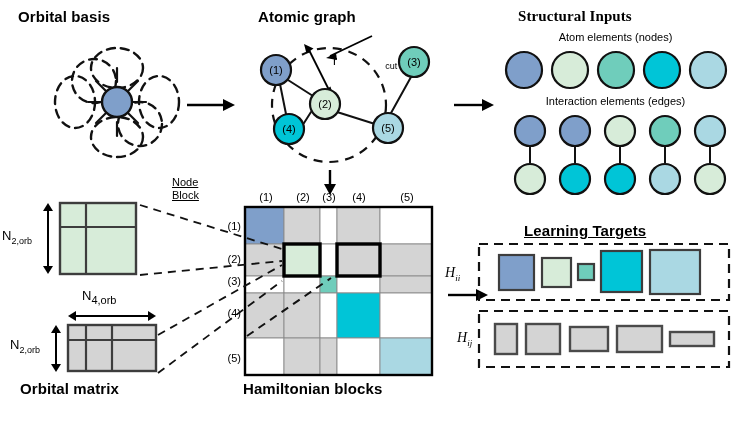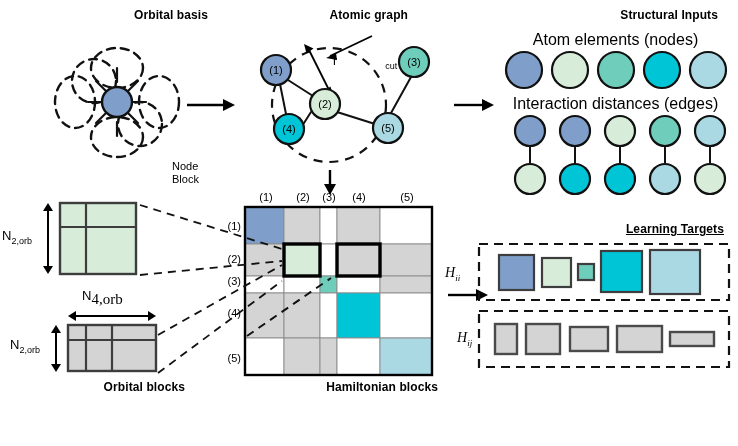--- a/index.html
+++ b/index.html
@@ -1,20 +1,20 @@
 <!DOCTYPE html>
 <html><head>
 <meta charset="utf-8">
 <style>
   html,body{margin:0;padding:0;background:#fff;}
   body{width:738px;height:446px;position:relative;overflow:hidden;
        font-family:"Liberation Sans",sans-serif;color:#000;}
   .abs{position:absolute;}
-  .ttl{font-weight:bold;font-size:12px;text-align:right;letter-spacing:.1px;}
-  .sub{font-size:16px;text-align:center;}
+  .ttl{font-weight:bold;font-size:15px;text-align:left;letter-spacing:.1px;}
+  .sub{font-size:11px;text-align:center;}
   svg{display:block;overflow:visible;}
   .nolbl{font-size:11px;line-height:13px;}
   .itx{font-family:"Liberation Serif",serif;font-style:italic;font-size:14px;}
   .itx sub{font-size:9px;font-style:italic;}
 </style>
 </head>
 <body>
 
 <div class="abs ttl" style="left:18px;top:8px;width:190px;">Orbital basis</div>
 
@@ -91,34 +91,34 @@
   <span>r</span><sub style="font-size:9px;margin-left:48px;">cut</sub>
 </div>
 
 <div class="abs" style="left:452px;top:95px;">
 <svg width="44" height="20" viewBox="0 0 44 20">
   <line x1="2" y1="10" x2="32" y2="10" stroke="#000" stroke-width="2.4"></line>
   <path d="M30 4 L42 10 L30 16 Z" fill="#000"></path>
 </svg>
 </div>
 
-<div class="abs ttl" style="left:518px;top:8px;width:200px;">Structural Inputs</div>
+<div class="abs ttl" style="left:518px;top:8px;width:200px;font-family:Liberation Serif, serif;">Structural Inputs</div>
 <div class="abs sub" style="left:493px;top:31px;width:245px;">Atom elements (nodes)</div>
 
 <div class="abs" style="left:502px;top:50px;">
 <svg width="230" height="40" viewBox="0 0 230 40">
   <circle cx="22" cy="20" r="18" fill="#7f9fca" stroke="#111" stroke-width="2.2"></circle>
   <circle cx="68" cy="20" r="18" fill="#d7ecd9" stroke="#111" stroke-width="2.2"></circle>
   <circle cx="114" cy="20" r="18" fill="#6fcdbb" stroke="#111" stroke-width="2.2"></circle>
   <circle cx="160" cy="20" r="18" fill="#00c5d7" stroke="#111" stroke-width="2.2"></circle>
   <circle cx="206" cy="20" r="18" fill="#aad8e3" stroke="#111" stroke-width="2.2"></circle>
 </svg>
 </div>
 
-<div class="abs sub" style="left:493px;top:95px;width:245px;">Interaction distances (edges)</div>
+<div class="abs sub" style="left:493px;top:95px;width:245px;">Interaction elements (edges)</div>
 
 <div class="abs" style="left:508px;top:115px;">
 <svg width="225" height="65" viewBox="0 0 225 65">
   <g stroke="#111" stroke-width="2">
     <line x1="22" y1="32" x2="22" y2="48"></line>
     <line x1="67" y1="32" x2="67" y2="48"></line>
     <line x1="112" y1="32" x2="112" y2="48"></line>
     <line x1="157" y1="32" x2="157" y2="48"></line>
     <line x1="202" y1="32" x2="202" y2="48"></line>
   </g>
@@ -130,21 +130,21 @@
     <circle cx="202" cy="16" r="15" fill="#aad8e3"></circle>
     <circle cx="22" cy="64" r="15" fill="#d7ecd9"></circle>
     <circle cx="67" cy="64" r="15" fill="#00c5d7"></circle>
     <circle cx="112" cy="64" r="15" fill="#00c5d7"></circle>
     <circle cx="157" cy="64" r="15" fill="#aad8e3"></circle>
     <circle cx="202" cy="64" r="15" fill="#d7ecd9"></circle>
   </g>
 </svg>
 </div>
 
-<div class="abs nolbl" style="left:172px;top:160px;">
+<div class="abs nolbl" style="left:172px;top:176px;text-decoration:underline;">
   <div>Node</div>
   <div>Block</div>
 </div>
 
 <div class="abs" style="left:320px;top:170px;">
 <svg width="20" height="26" viewBox="0 0 20 26">
   <line x1="10" y1="0" x2="10" y2="16" stroke="#000" stroke-width="2.4"></line>
   <path d="M4 14 L10 25 L16 14 Z" fill="#000"></path>
 </svg>
 </div>
@@ -238,35 +238,35 @@
 </div>
 
 <div class="abs" style="left:68px;top:309px;">
 <svg width="90" height="14" viewBox="0 0 90 14">
   <line x1="6" y1="7" x2="82" y2="7" stroke="#000" stroke-width="2"></line>
   <path d="M8 2 L0 7 L8 12 Z" fill="#000"></path>
   <path d="M80 2 L88 7 L80 12 Z" fill="#000"></path>
 </svg>
 </div>
 <div class="abs" style="left:82px;top:288px;font-size:13px;">
-  <span>N</span><sub style="font-size:15px;font-family:Liberation Serif, serif;">4,orb</sub>
+  <span>N</span><sub style="font-size:11px;">4,orb</sub>
 </div>
 
 <div class="abs" style="left:48px;top:325px;">
 <svg width="16" height="48" viewBox="0 0 16 48">
   <line x1="8" y1="6" x2="8" y2="41" stroke="#000" stroke-width="2"></line>
   <path d="M3 8 L8 0 L13 8 Z" fill="#000"></path>
   <path d="M3 39 L8 47 L13 39 Z" fill="#000"></path>
 </svg>
 </div>
 <div class="abs" style="left:10px;top:337px;font-size:13px;">
   <span>N</span><sub style="font-size:9px;">2,orb</sub>
 </div>
 
-<div class="abs ttl" style="left:20px;top:380px;width:165px;">Orbital blocks</div>
+<div class="abs ttl" style="left:20px;top:380px;width:165px;">Orbital matrix</div>
 
 <div class="abs" style="left:130px;top:195px;">
 <svg width="160" height="190" viewBox="0 0 160 190">
   <g stroke="#111" stroke-width="1.8" stroke-dasharray="8,6" fill="none">
     <line x1="10" y1="10" x2="152" y2="54"></line>
     <line x1="10" y1="80" x2="152" y2="66"></line>
     <line x1="28" y1="140" x2="152" y2="70"></line>
     <line x1="28" y1="178" x2="152" y2="86"></line>
   </g>
 </svg>

